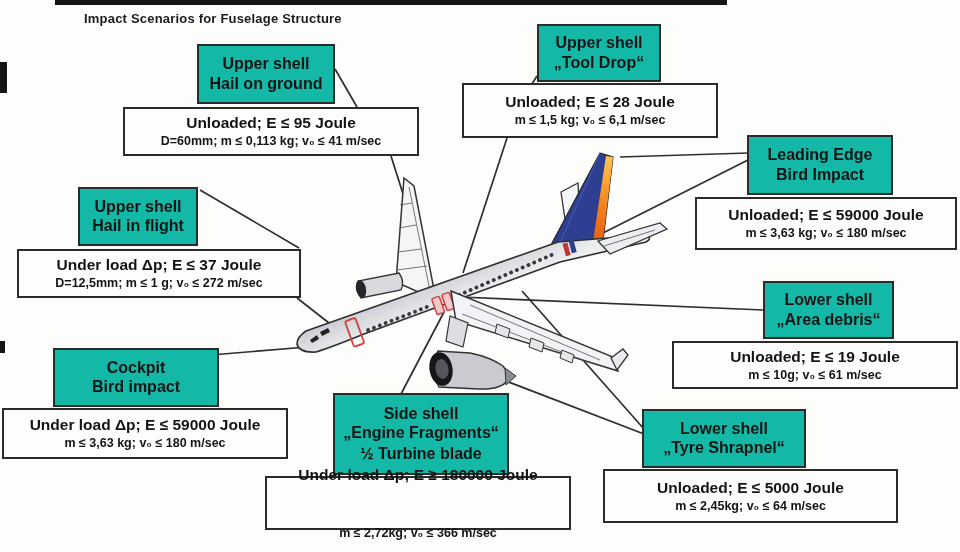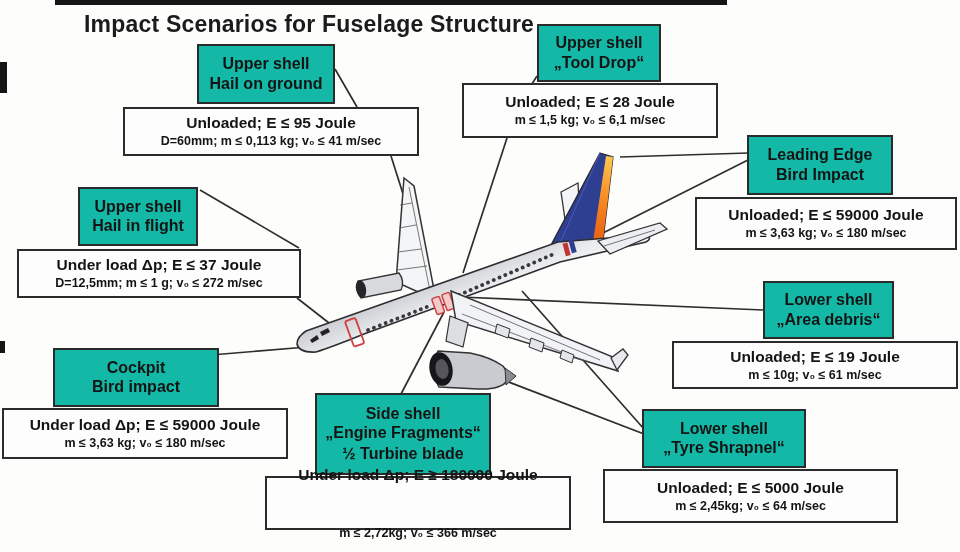--- a/index.html
+++ b/index.html
@@ -1,17 +1,17 @@
 <!DOCTYPE html>
 <html><head>
 <meta charset="utf-8">
 <style>
   html,body{margin:0;padding:0;background:#ffffff;font-family:"Liberation Sans",sans-serif;}
   #stage{position:relative;width:960px;height:552px;background:#fdfdfc;overflow:hidden;}
-  #title{position:absolute;left:84px;top:11px;font-size:23px;font-weight:bold;color:#1b1b1b;letter-spacing:.2px;z-index:3;white-space:nowrap;}
+  #title{position:absolute;left:84px;top:11px;font-size:13px;font-weight:bold;color:#1b1b1b;letter-spacing:.2px;z-index:3;white-space:nowrap;}
   .hdr,.dat{position:absolute;box-sizing:border-box;border:2px solid #2b2b2b;display:flex;flex-direction:column;justify-content:center;align-items:center;text-align:center;z-index:3;padding:1px 2px;}
   .hdr{background:#14b8a6;}
   .dat{background:#fdfdfd;}
   .loc{font-size:16px;font-weight:bold;color:#141414;line-height:1.22;white-space:nowrap;}
   .thr{font-size:16px;font-weight:bold;color:#141414;line-height:1.28;white-space:nowrap;}
   .e{font-size:15.5px;font-weight:bold;color:#141414;line-height:1.3;white-space:nowrap;}
   .p{font-size:12.5px;font-weight:bold;color:#141414;line-height:1.3;white-space:nowrap;}
   svg#art{position:absolute;left:0;top:0;z-index:1;}
   .smudge{position:absolute;background:#151515;z-index:2;}
   #art1{left:55px;top:0;width:672px;height:5px;}
@@ -23,21 +23,21 @@
   #td-h{left:537px;top:24px;width:124px;height:58px;}
   #td-d{left:462px;top:83px;width:256px;height:55px;align-items:center;}
   #le-h{left:747px;top:135px;width:146px;height:60px;}
   #le-d{left:695px;top:197px;width:262px;height:53px;}
   #ad-h{left:763px;top:281px;width:131px;height:58px;}
   #ad-d{left:672px;top:341px;width:286px;height:48px;}
   #hf-h{left:78px;top:187px;width:120px;height:59px;}
   #hf-d{left:17px;top:249px;width:284px;height:49px;}
   #cp-h{left:53px;top:348px;width:166px;height:59px;}
   #cp-d{left:2px;top:408px;width:286px;height:51px;}
-  #ss-h{left:315px;top:393px;width:176px;height:82px;}
+  #ss-h{left:333px;top:393px;width:176px;height:82px;}
   #ss-d{left:265px;top:476px;width:306px;height:54px;gap:40px;}
   #ts-h{left:642px;top:409px;width:164px;height:59px;}
   #ts-d{left:603px;top:469px;width:295px;height:54px;}
 </style>
 </head>
 <body>
 
 <div id="stage">
 
   <div id="title">Impact Scenarios for Fuselage Structure</div>

